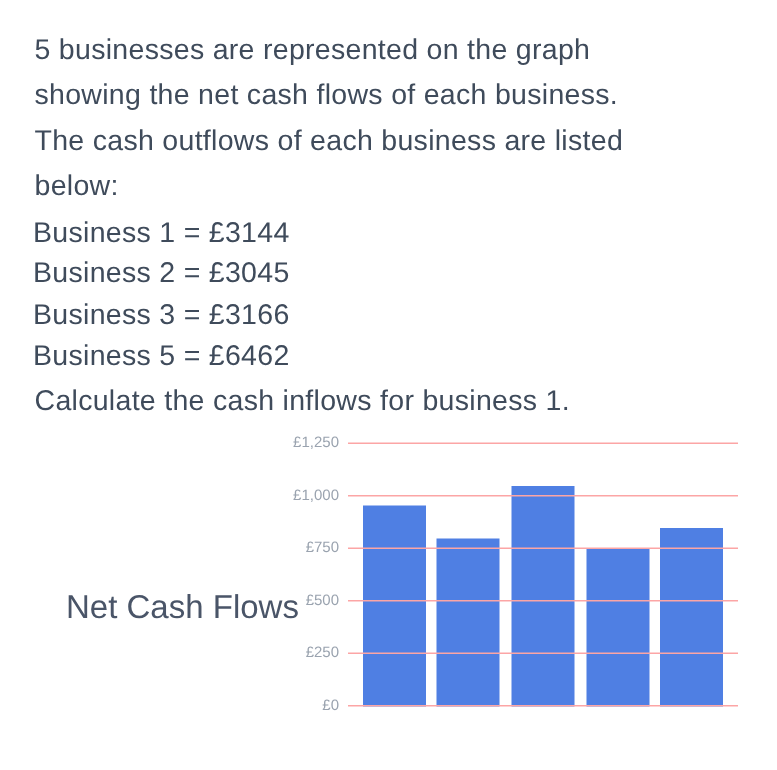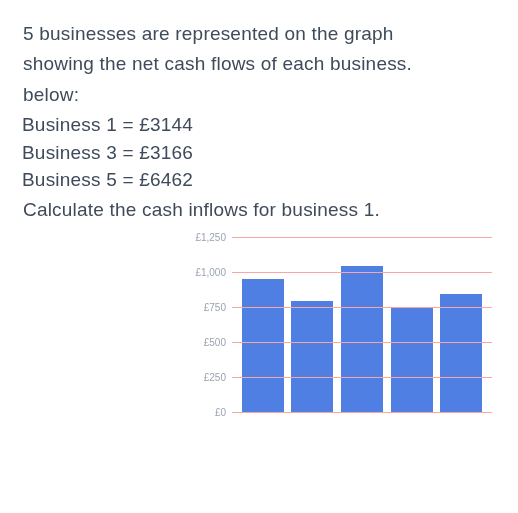--- a/index.html
+++ b/index.html
@@ -63,30 +63,33 @@
     width: 42px;
     background: #4f7fe3;
   }
 </style>
 </head>
 <body>
 
 <div class="problem-text">
   <p>5 businesses are represented on the graph</p>
   <p>showing the net cash flows of each business.</p>
+  <p>The cash outflows of each business are listed</p>
   <p>below:</p>
   <div class="list">
     <div class="list-row">Business 1 =  £3144</div>
+    <div class="list-row">Business 2 = £3045</div>
     <div class="list-row">Business 3 = £3166</div>
     <div class="list-row">Business 5 = £6462</div>
   </div>
   <p class="question">Calculate the cash inflows for business 1.</p>
 </div>
 
 <div class="chart-area">
+  <div class="chart-title">Net Cash Flows</div>
   <div class="plot" id="plot">
     <div class="bars" id="bars">
         <div class="bar" style="height: 134.4px; background: rgb(79, 127, 227);"></div>
         <div class="bar" style="height: 112px; background: rgb(79, 127, 227);"></div>
         <div class="bar" style="height: 147px; background: rgb(79, 127, 227);"></div>
         <div class="bar" style="height: 105px; background: rgb(79, 127, 227);"></div>
         <div class="bar" style="height: 119px; background: rgb(79, 127, 227);"></div>
       </div>
   <div class="grid" style="bottom: 0px;">
         <div class="ylab">£0</div>

